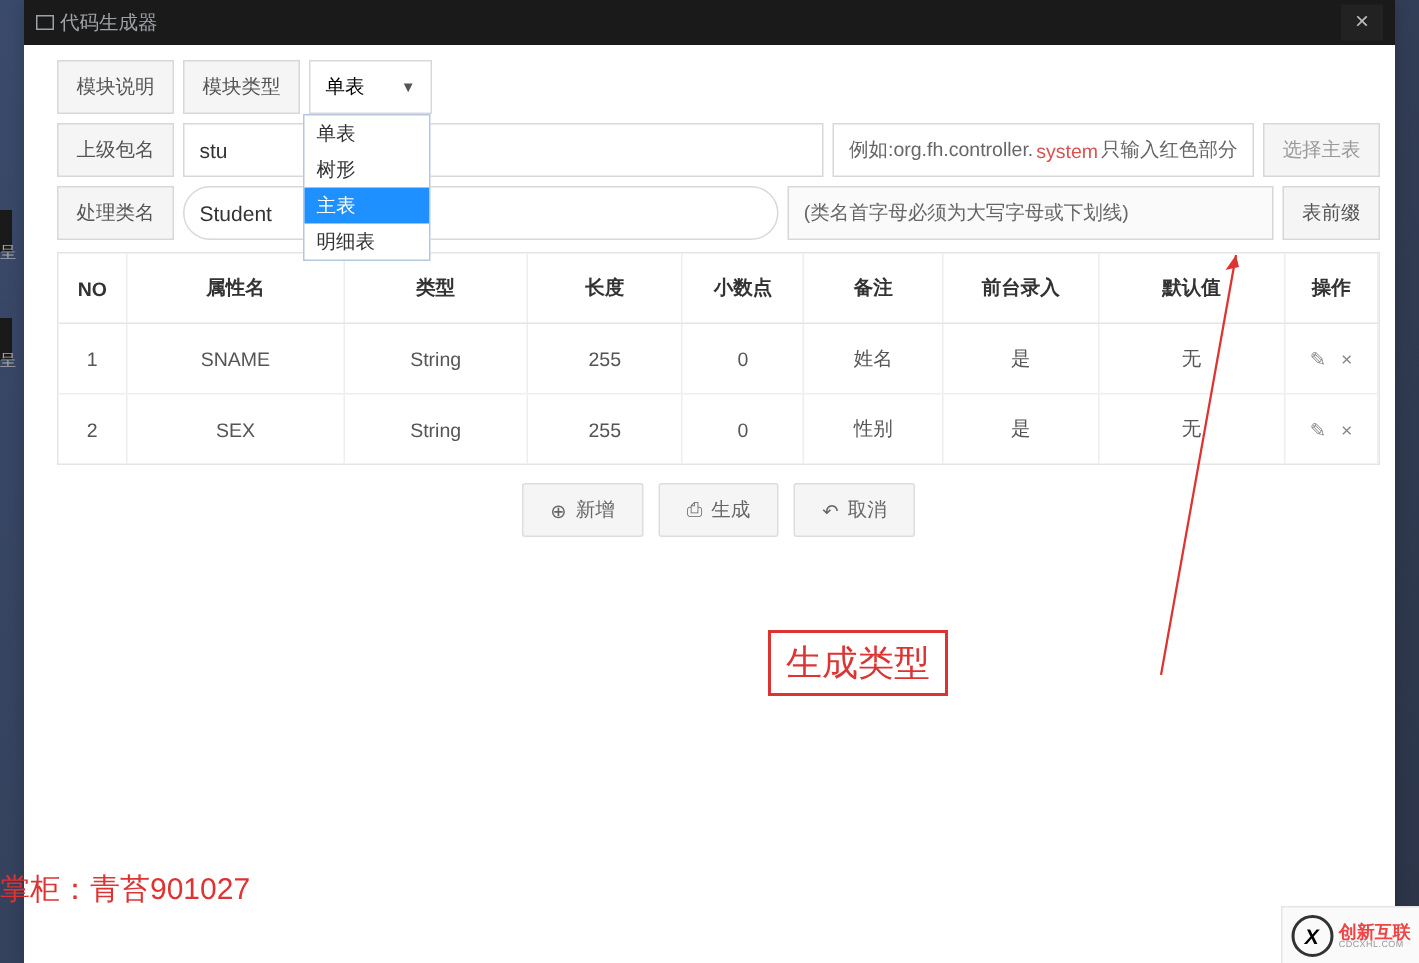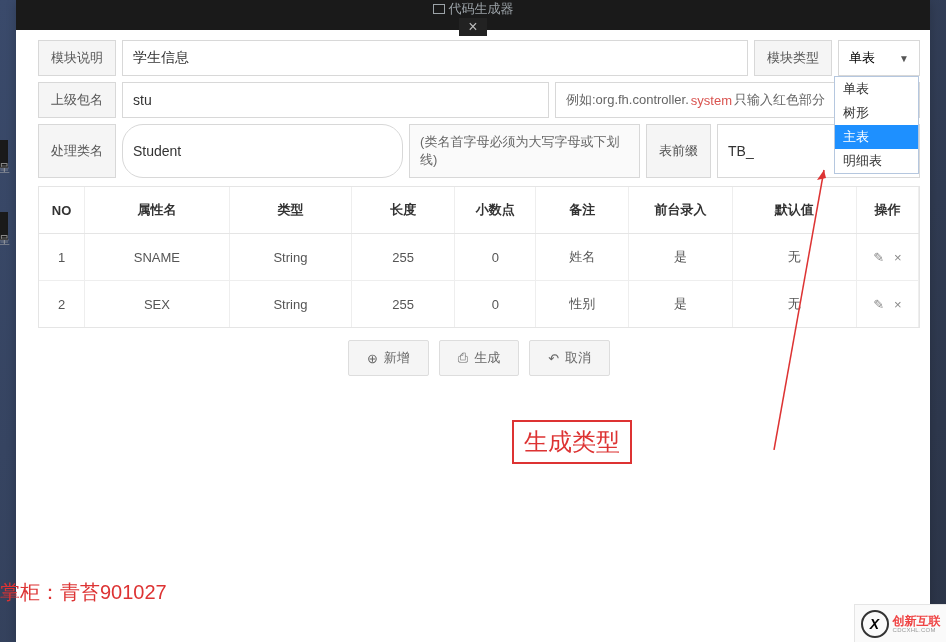--- a/index.html
+++ b/index.html
@@ -26,21 +26,20 @@
     }
     .modal-header {
       background: #1a1a1a;
       color: #9ca3a8;
       height: 30px;
       display: flex;
       align-items: center;
       justify-content: space-between;
       padding: 0 8px;
       font-size: 13px;
-      flex-direction: column;
     }
     .modal-title {
       display: flex;
       align-items: center;
       gap: 4px;
     }
     .modal-title .icon {
       width: 12px;
       height: 10px;
       border: 1px solid #9ca3a8;
@@ -280,21 +279,20 @@
       <span class="icon"></span>
       <span>代码生成器</span>
     </div>
     <button class="close-btn">×</button>
   </div>
 
   <div class="modal-body">
 
     <div class="form-row">
       <div class="input-label">模块说明</div>
-      <input class="input-field" style="flex: 1 1 0%;" value="学生信息">
       <div class="input-label">模块类型</div>
       <div class="select-box">
         <span>单表</span>
         <span class="select-arrow">▼</span>
         <div class="dropdown">
           <div class="dropdown-item">单表</div>
           <div class="dropdown-item">树形</div>
           <div class="dropdown-item selected">主表</div>
           <div class="dropdown-item">明细表</div>
         </div>
@@ -310,21 +308,20 @@
           <span> 只输入红色部分</span>
       </div>
       <div class="input-label" style="color:#999">选择主表</div>
     </div>
 
     <div class="form-row">
       <div class="input-label">处理类名</div>
       <input class="input-field" style="flex: 0.62 1 0%; border-radius: 21px;" value="Student">
       <div class="note-text" style="flex:0.5">(类名首字母必须为大写字母或下划线)</div>
       <div class="input-label">表前缀</div>
-      <input class="input-field" style="flex: 0.3 1 0%;" value="TB_">
     </div>
 
     <div class="table-wrap">
       <table class="dtable">
         <thead>
           <tr>
             <th class="col-no">NO</th>
             <th class="col-attr">属性名</th>
             <th class="col-type">类型</th>
             <th class="col-len">长度</th>

